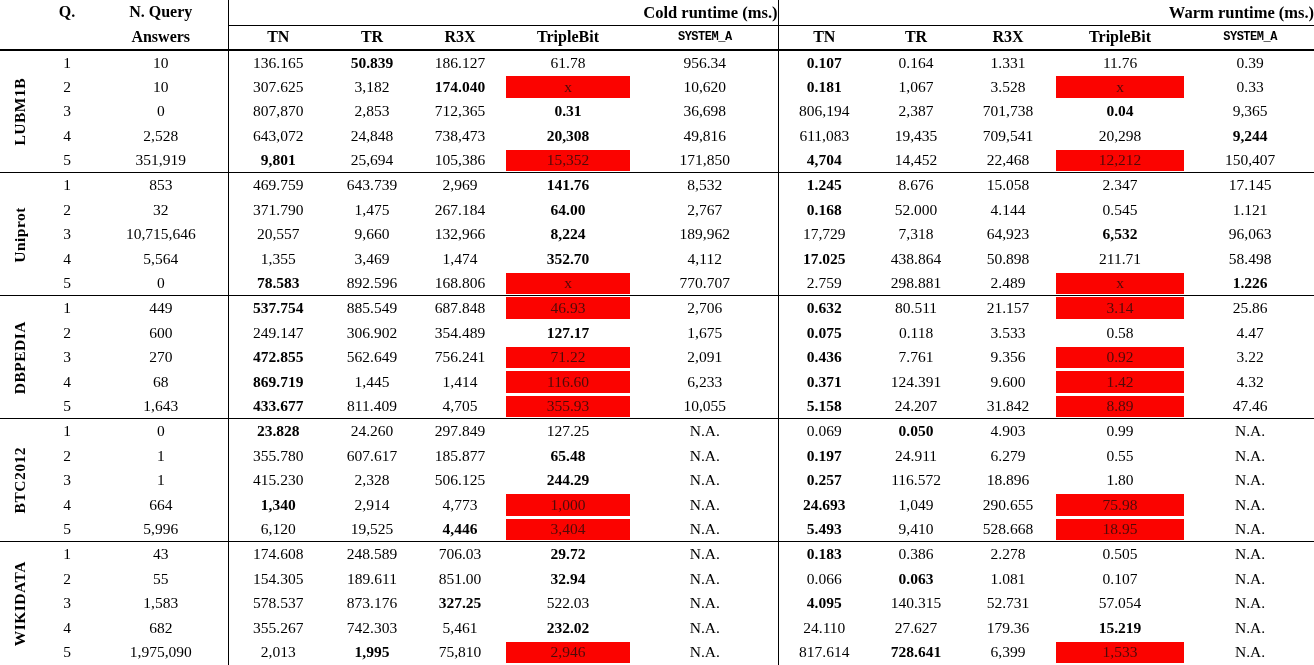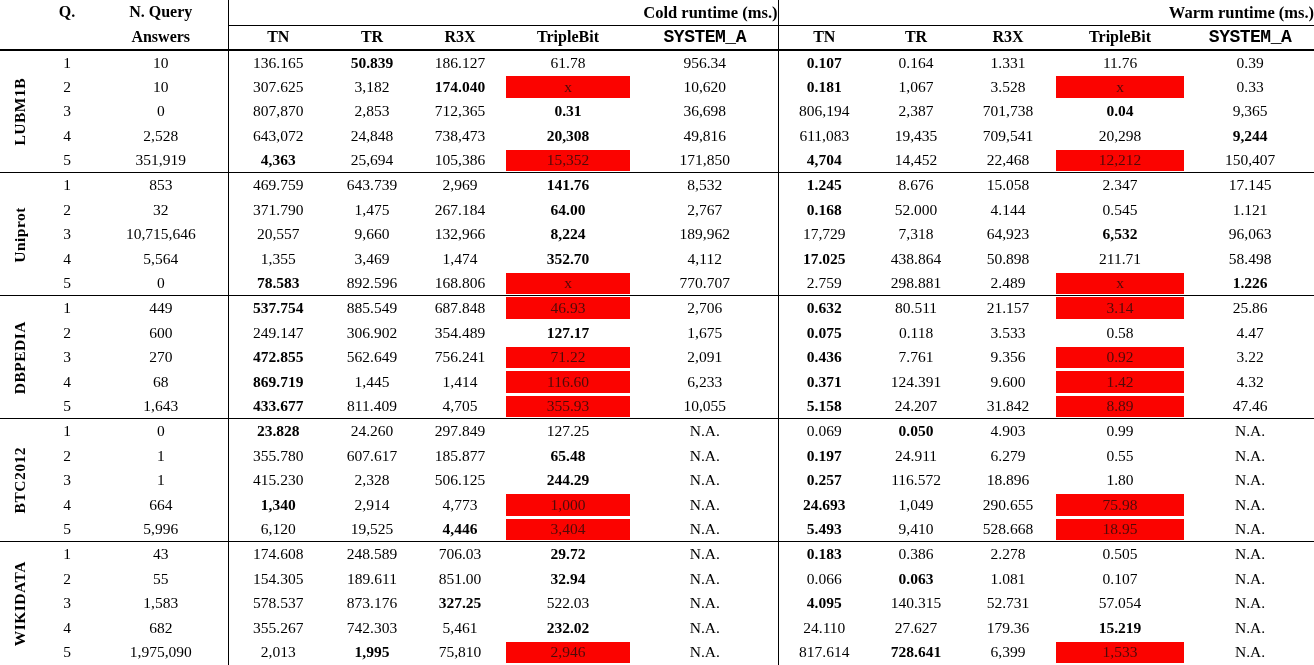--- a/index.html
+++ b/index.html
@@ -12,21 +12,21 @@
   col.c-wtn{width:92px;} col.c-wtr{width:92px;} col.c-wr3x{width:92px;}
   col.c-wtb{width:132px;} col.c-wsa{width:128px;}
   th,td{padding:0;text-align:center;vertical-align:middle;font-size:15.5px;line-height:1.05;
         white-space:nowrap;overflow:hidden;}
   thead tr{height:25px;}
   tbody tr{height:24.6px;}
   .vl{border-left:1.6px solid #000;}
   thead tr.h1 th.grp{font-weight:700;font-size:16.5px;border-bottom:1.6px solid #000;text-align:right;}
   thead th{font-weight:700;font-size:16px;}
   thead tr.h2 th{border-bottom:2.2px solid #000;}
-  thead th.mono, td.mono{font-family:"Liberation Mono","DejaVu Sans Mono",monospace;font-size:18px;font-weight:700;letter-spacing:-0.5px;}
+  thead th.mono, td.mono{font-family:"Liberation Mono","DejaVu Sans Mono",monospace;font-size:12px;font-weight:700;letter-spacing:-0.5px;}
   tbody tr.group-start td, tbody tr.group-start th{border-top:1.8px solid #000;}
   tbody td.b{font-weight:700;}
   tbody td.hl{background:var(--hlbg);background-clip:content-box;padding:1.5px 2px;color:var(--hltx);}
   th.ds{vertical-align:middle;}
   .dsv{writing-mode:vertical-rl;transform:rotate(180deg);font-weight:700;font-size:15.5px;
        letter-spacing:0.5px;margin:0 auto;line-height:1;}
 </style>
 </head>
 <body>
 
@@ -127,21 +127,21 @@
           <td>49,816</td>
           <td class="vl">611,083</td>
           <td>19,435</td>
           <td>709,541</td>
           <td>20,298</td>
           <td class="b">9,244</td>
         </tr>
         <tr>
           <td>5</td>
           <td>351,919</td>
-          <td class="b vl">4,363</td>
+          <td class="b vl">9,801</td>
           <td>25,694</td>
           <td>105,386</td>
           <td class="hl">15,352</td>
           <td>171,850</td>
           <td class="b vl">4,704</td>
           <td>14,452</td>
           <td>22,468</td>
           <td class="hl">12,212</td>
           <td>150,407</td>
         </tr>

